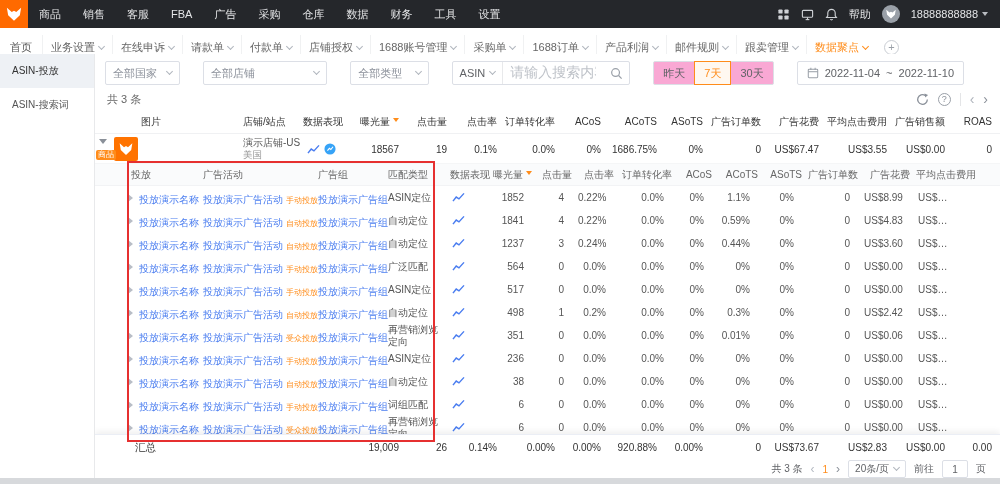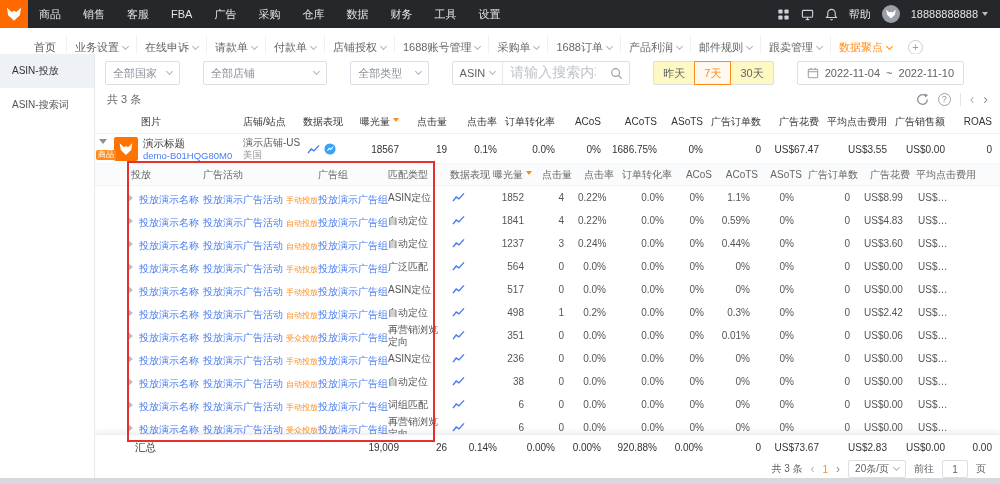--- a/index.html
+++ b/index.html
@@ -15,21 +15,21 @@
   .topmenu-item { padding:0 11px; font-size:11px; line-height:28px; color:#e4e5e7; cursor:pointer; white-space:nowrap; }
   .topbar-right { margin-left:auto; display:flex; align-items:center; gap:11px; padding-right:12px; }
   .tb-ic { width:13px; height:13px; display:block; cursor:pointer; }
   .help-label { font-size:11px; color:#e4e5e7; cursor:pointer; }
   .avatar { width:18px; height:18px; border-radius:50%; background:#9aa0a8; display:flex; align-items:center; justify-content:center; cursor:pointer; }
   .avatar svg { width:12px; height:12px; }
   .account { font-size:11px; color:#e4e5e7; cursor:pointer; display:flex; align-items:center; gap:4px; }
   .tri-down-sm { width:0; height:0; border:3px solid transparent; border-top:4px solid #b9bcc1; display:inline-block; margin-top:3px; }
 
   
-  .tabsbar { position:absolute; top:28px; left:0; right:0; height:40px; background:#fff; border-bottom:1px solid #e6e7e9; display:flex; align-items:center; padding:0 24px; }
+  .tabsbar { position:absolute; top:28px; left:0; right:0; height:40px; background:#fff; border-bottom:1px solid #e6e7e9; display:flex; align-items:center; padding:0 0; }
   .tab-home { font-size:11px; color:#555; padding:0 10px; cursor:pointer; }
   .tab { font-size:11px; color:#666; padding:0 8px; height:25px; display:flex; align-items:center; gap:4px; cursor:pointer; border-left:1px solid #f0f1f2; white-space:nowrap; }
   .tab.active { color:#ff8c1a; }
   .chev { width:5px; height:5px; border-right:1px solid #b0b5bd; border-bottom:1px solid #b0b5bd; transform:rotate(45deg); display:inline-block; margin-top:-3px; }
   .tab.active .chev { border-color:#ff8c1a; }
   .add-tab { width:15px; height:15px; border:1px solid #c9cdd3; border-radius:50%; color:#9aa0a8; font-size:11px; line-height:13px; text-align:center; margin-left:8px; cursor:pointer; }
 
   
   .sidebar { position:absolute; top:54px; left:0; width:95px; bottom:6px; background:#fff; border-right:1px solid #e8e9eb; }
   .side-item { height:34px; line-height:34px; padding-left:12px; font-size:10px; color:#555; cursor:pointer; white-space:nowrap; }
@@ -40,21 +40,21 @@
 
   .filters { display:flex; align-items:center; gap:23px; padding:7px 10px 5px; }
   .select { height:24px; border:1px solid #dcdfe6; border-radius:2px; background:#fff; display:flex; align-items:center; justify-content:space-between; padding:0 7px; font-size:11px; color:#8a8f99; cursor:pointer; }
   .sel-country { width:88px; } .sel-shop { width:148px; } .sel-type { width:92px; }
   .search-combo { height:24px; border:1px solid #dcdfe6; border-radius:2px; display:flex; align-items:center; background:#fff; }
   .combo-field { padding:0 7px; font-size:11px; color:#606266; display:flex; align-items:center; gap:5px; border-right:1px solid #e8e9eb; height:100%; cursor:pointer; }
   .search-input { border:none; outline:none; width:100px; font-size:14px; padding:0 7px; color:#333; font-family:Liberation Mono, monospace; }
   .search-input::placeholder { color:#bfc3c9; }
   .search-btn { width:26px; height:100%; display:flex; align-items:center; justify-content:center; cursor:pointer; }
   .range-group { display:flex; margin-left:auto; }
-  .range-btn { height:24px; line-height:22px; padding:0 9px; border:1px solid #dcdfe6; background:#fef9c3; font-size:11px; color:#606266; cursor:pointer; margin-left:-1px; white-space:nowrap; }
+  .range-btn { height:24px; line-height:22px; padding:0 9px; border:1px solid #dcdfe6; background:#f9a8d4; font-size:11px; color:#606266; cursor:pointer; margin-left:-1px; white-space:nowrap; }
   .range-btn:first-child { border-radius:2px 0 0 2px; margin-left:0; }
   .range-btn:last-child { border-radius:0 2px 2px 0; }
   .range-btn.active { color:#ff8c1a; border-color:#ff8c1a; background:#fff8f0; position:relative; z-index:1; }
   .date-range { height:24px; border:1px solid #dcdfe6; border-radius:2px; display:flex; align-items:center; gap:6px; padding:0 9px; font-size:11px; color:#606266; margin-right:26px; cursor:pointer; white-space:nowrap; }
 
   .toolbar-row { display:flex; align-items:center; padding:2px 12px 4px; height:20px; }
   .total-text { font-size:11px; color:#666; }
   .toolbar-icons { margin-left:auto; display:flex; align-items:center; gap:9px; }
   .icon-btn { display:flex; align-items:center; justify-content:center; cursor:pointer; }
   .q-circle { width:13px; height:13px; border:1px solid #9aa0a8; border-radius:50%; color:#8a9099; font-size:9px; line-height:11px; text-align:center; }
@@ -349,24 +349,20 @@
       <span class="mt-caret">
         <i class="tri-down"></i>
         <span class="badge">商品</span>
       </span>
       <span class="p-img-cell">
         <span class="thumb">
           <svg viewBox="0 0 24 24">
               <path d="M2.5 3.5 L9 9.2 L12 7.6 L15 9.2 L21.5 3.5 L19.8 13.5 L12 21 L4.2 13.5 Z" fill="#fff"></path>
             </svg>
         </span>
-        <span class="p-text">
-          <span class="p-title">演示标题</span>
-          <a class="p-asin">demo-B01HQG80M0</a>
-        </span>
       </span>
       <span class="p-shop">
         <span class="shop-name">演示店铺-US</span>
         <span class="shop-site">美国</span>
       </span>
       <span class="p-perf">
         <svg width="13" height="11" viewBox="0 0 14 12">
             <polyline points="1,10 4.5,5.5 7.5,7.5 13,1.5" fill="none" stroke="#4a7df0" stroke-width="1.6"></polyline>
           </svg>
         <svg width="12" height="12" viewBox="0 0 14 14">

